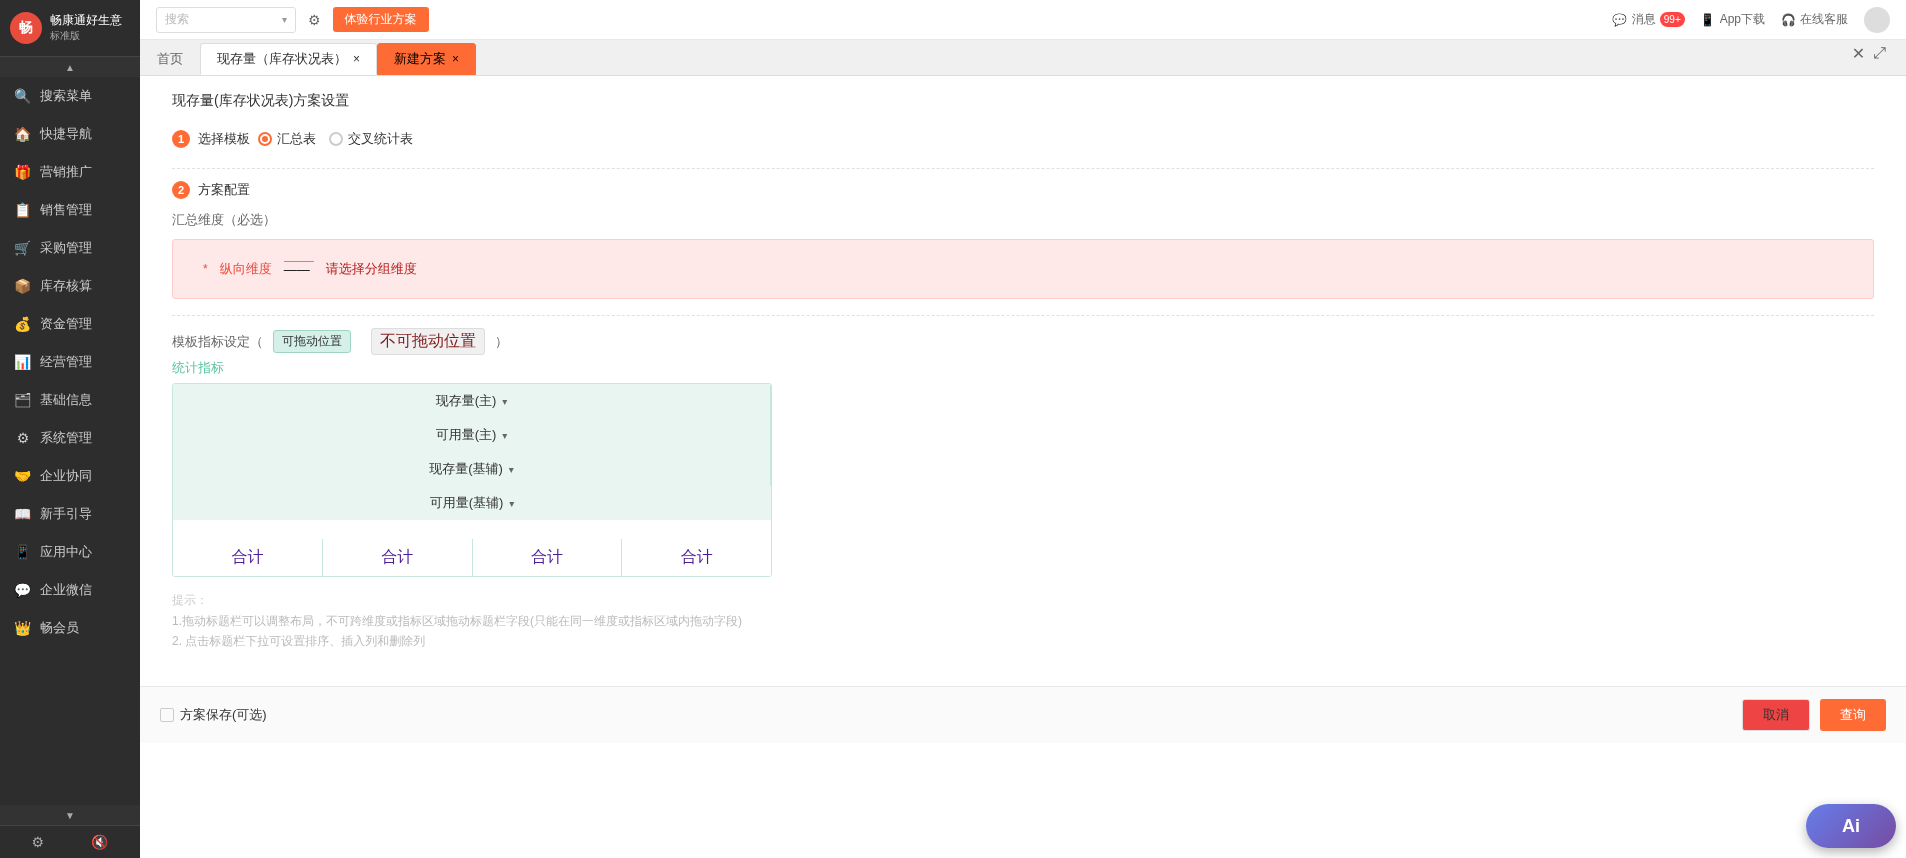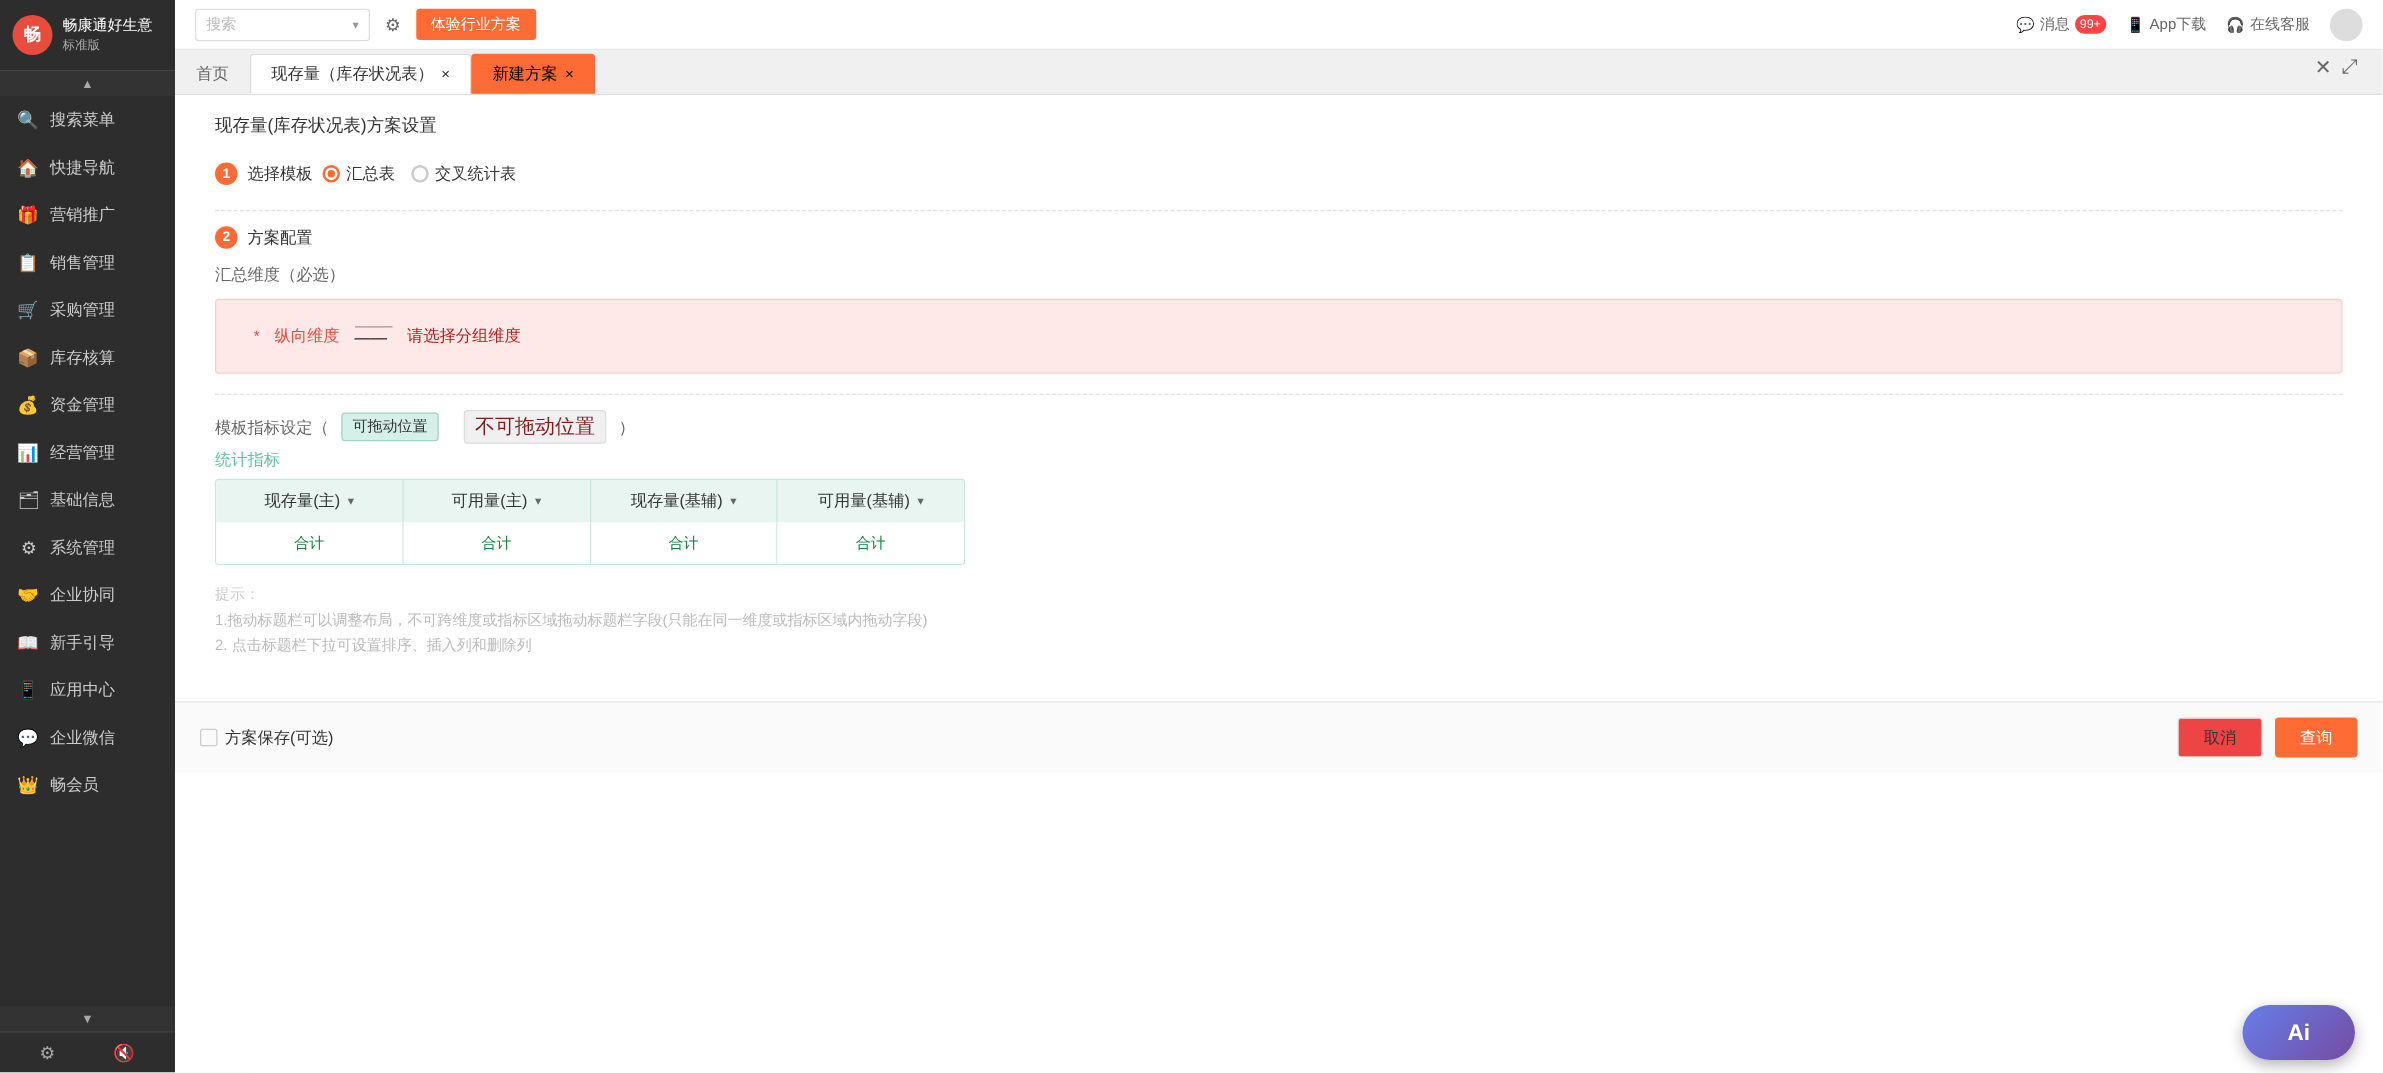--- a/index.html
+++ b/index.html
@@ -163,36 +163,37 @@
       border-radius: 3px; padding: 2px 8px; font-size: 16px; color: #7f1d1d;
     }
 
     
     .stats-title { color: #5bc4a0; font-size: 13px; margin-bottom: 6px; }
     .stats-table {
       border: 1px solid #c8e6e0; border-radius: 3px; overflow: hidden;
       display: inline-block; min-width: 600px;
     }
     .stats-table-header {
-      display: flex; background: #e8f5f0;
+      display: flex; background: #e8f5f0; flex-direction: column;
     }
     .stats-col {
       flex: 1; border-right: 1px solid #c8e6e0;
       display: flex; align-items: center; justify-content: center;
       padding: 8px 12px; gap: 6px; min-width: 140px;
     }
     .stats-col:last-child { border-right: none; }
     .stats-col-label { font-size: 13px; color: #333; }
     .stats-col-arrow { font-size: 10px; color: #666; cursor: pointer; }
     .stats-table-body { display: flex; }
     .stats-body-col {
       flex: 1; border-right: 1px solid #c8e6e0;
       display: flex; align-items: center; justify-content: center;
-      padding: 8px 12px; min-width: 140px; font-size: 12px; color: #15803d;
+      padding: 8px 12px; min-width: 140px; font-size: 16px; color: #4c1d95;
       background: #fff;
+      margin-top: 19px;
     }
     .stats-body-col:last-child { border-right: none; }
 
     
     .tips-section { margin-top: 12px; color: #bbb; font-size: 12px; }
     .tips-title { color: #ccc; margin-bottom: 4px; }
     .tips-item { margin-bottom: 3px; }
     .tips-link { color: #bbb; text-decoration: none; }
 
     
@@ -209,21 +210,21 @@
       padding: 6px 20px; background: #ef4444; border: 1px solid #ddd;
       border-radius: 3px; font-size: 13px; cursor: pointer; color: #333;
     }
     .btn-query {
       padding: 6px 20px; background: #ff6b35; border: none;
       border-radius: 3px; font-size: 13px; cursor: pointer; color: #fff;
     }
 
     
     .ai-bubble {
-      position: fixed; bottom: 10px; right: 22px;
+      position: fixed; bottom: 10px; right: 10px;
       width: 90px; height: 44px;
       background: linear-gradient(135deg, #667eea, #764ba2);
       border-radius: 22px;
       display: flex; align-items: center; justify-content: center;
       color: white; font-size: 18px; font-weight: bold;
       cursor: pointer; box-shadow: 0 4px 12px rgba(0,0,0,0.3);
     }
     .win-ctrl { font-size: 16px; color: #666; cursor: pointer; }
   </style>
 </head>

